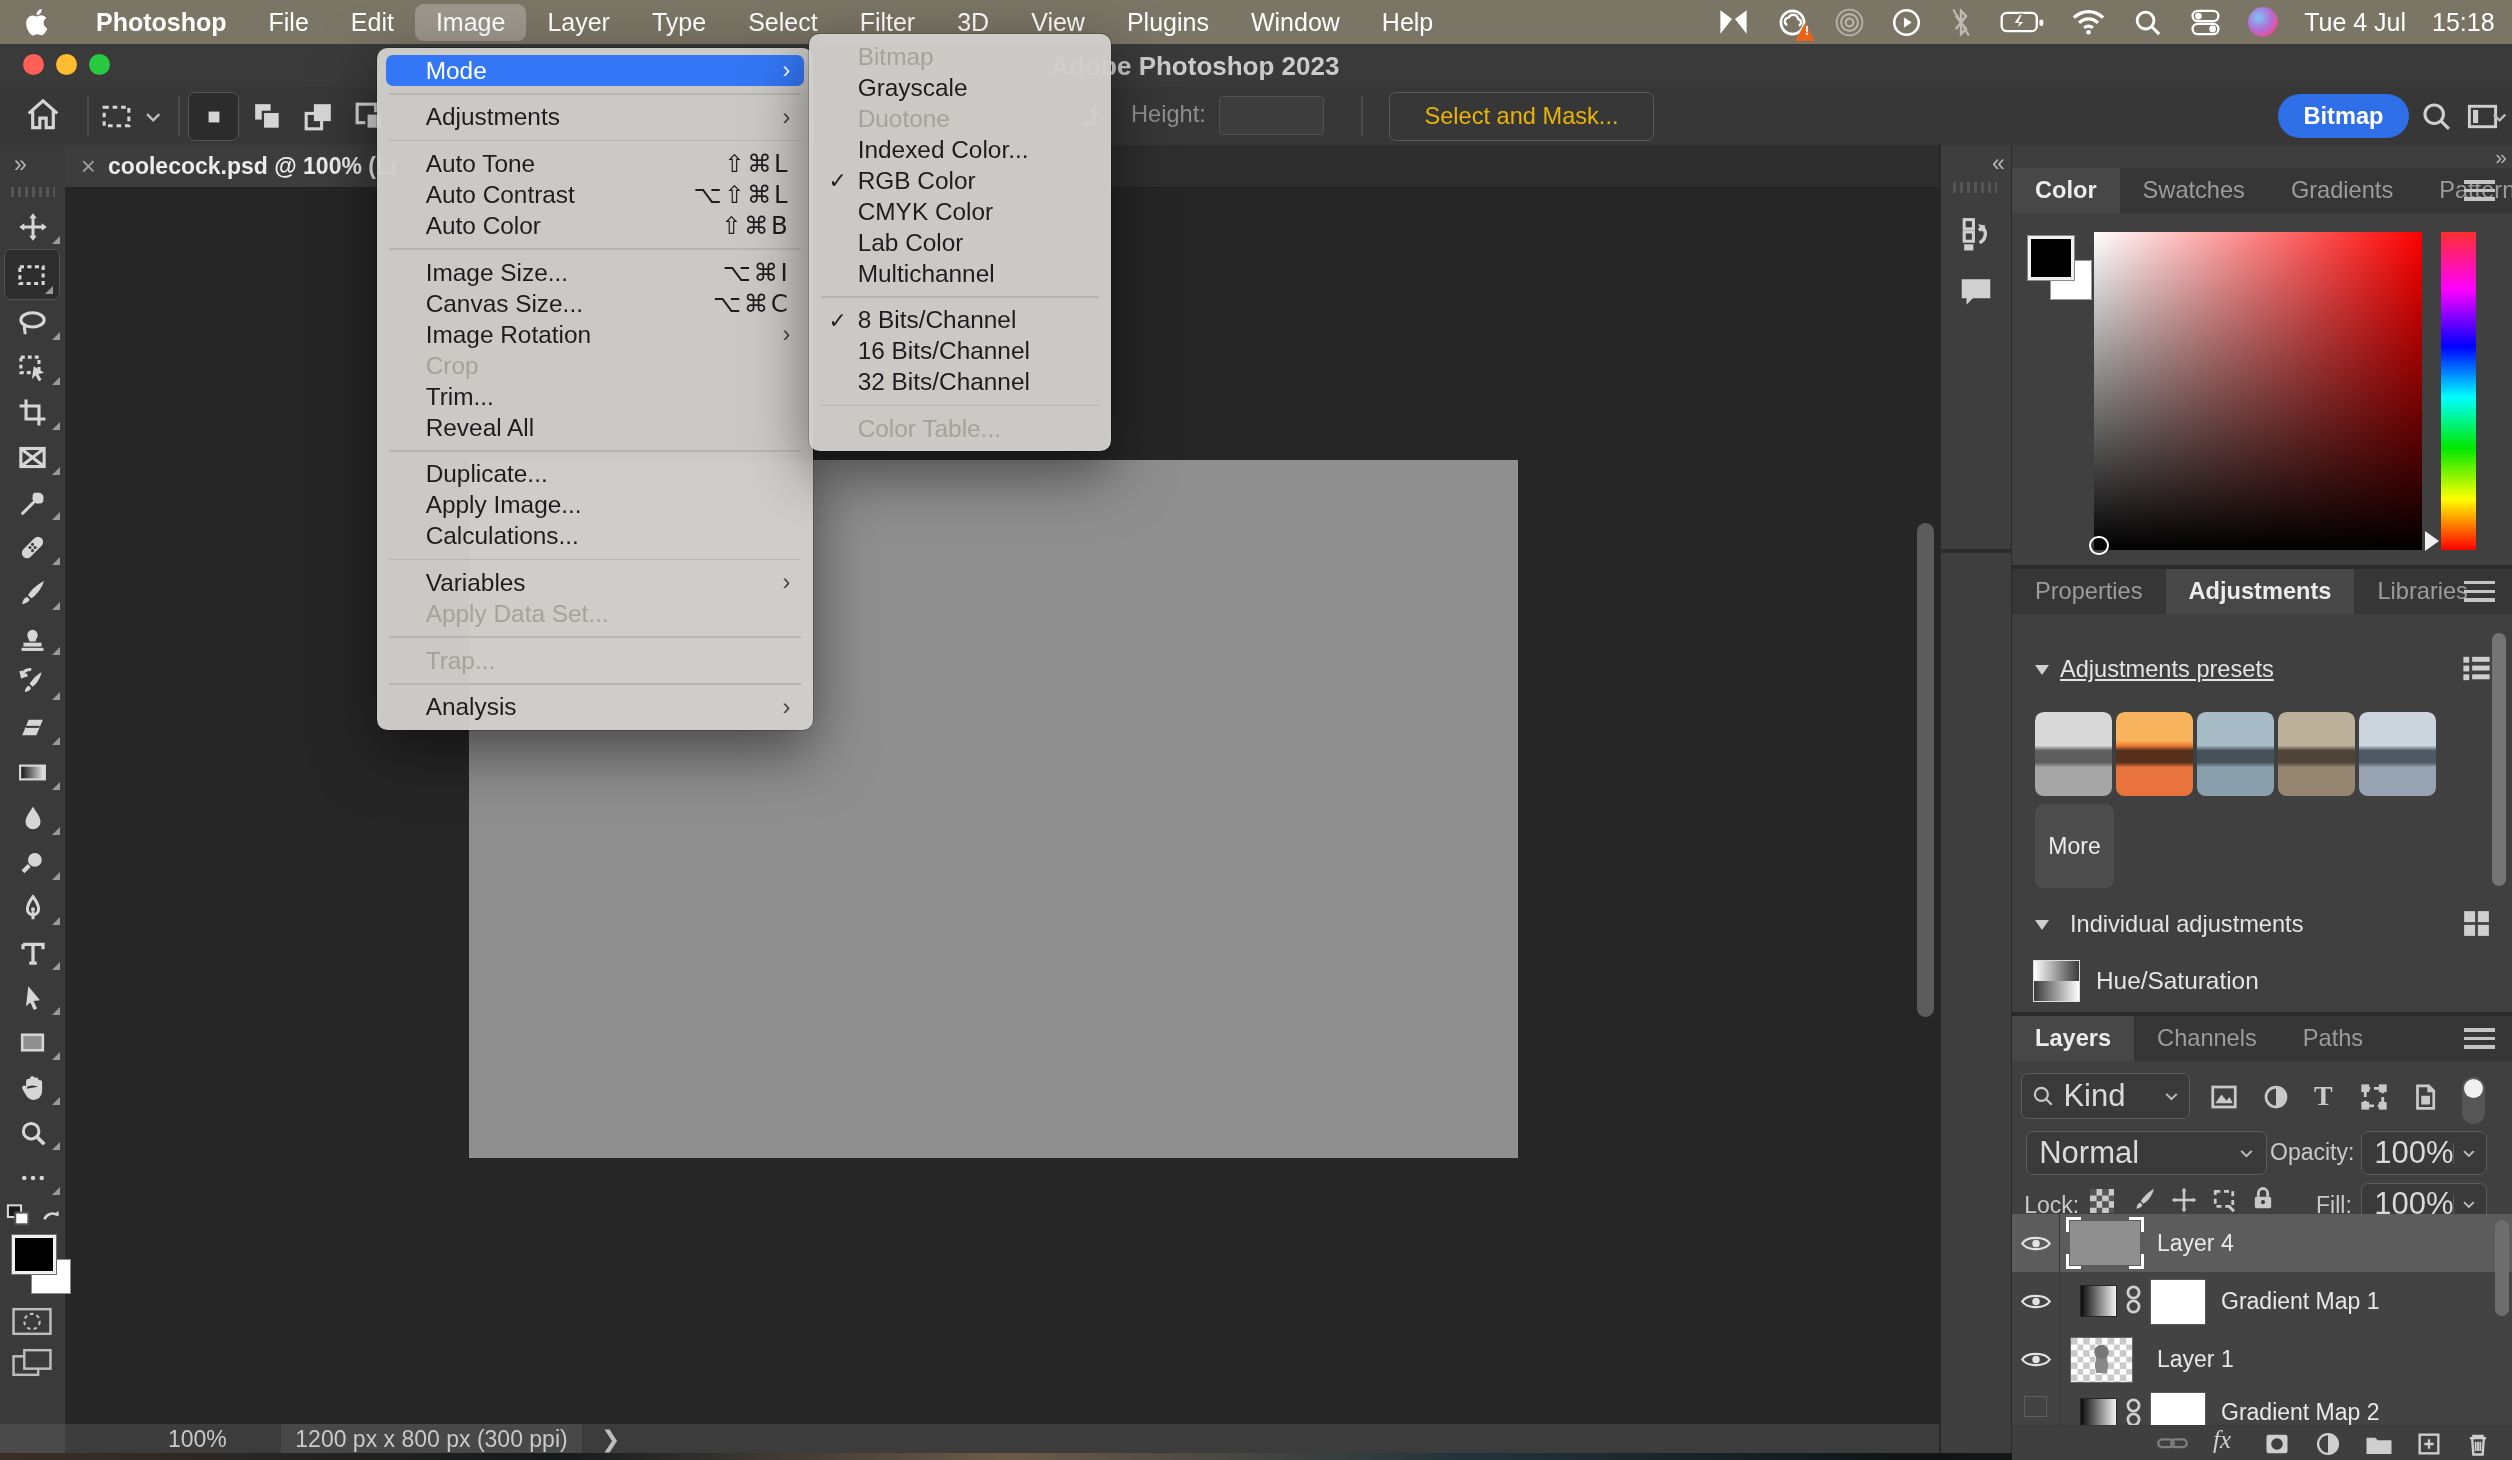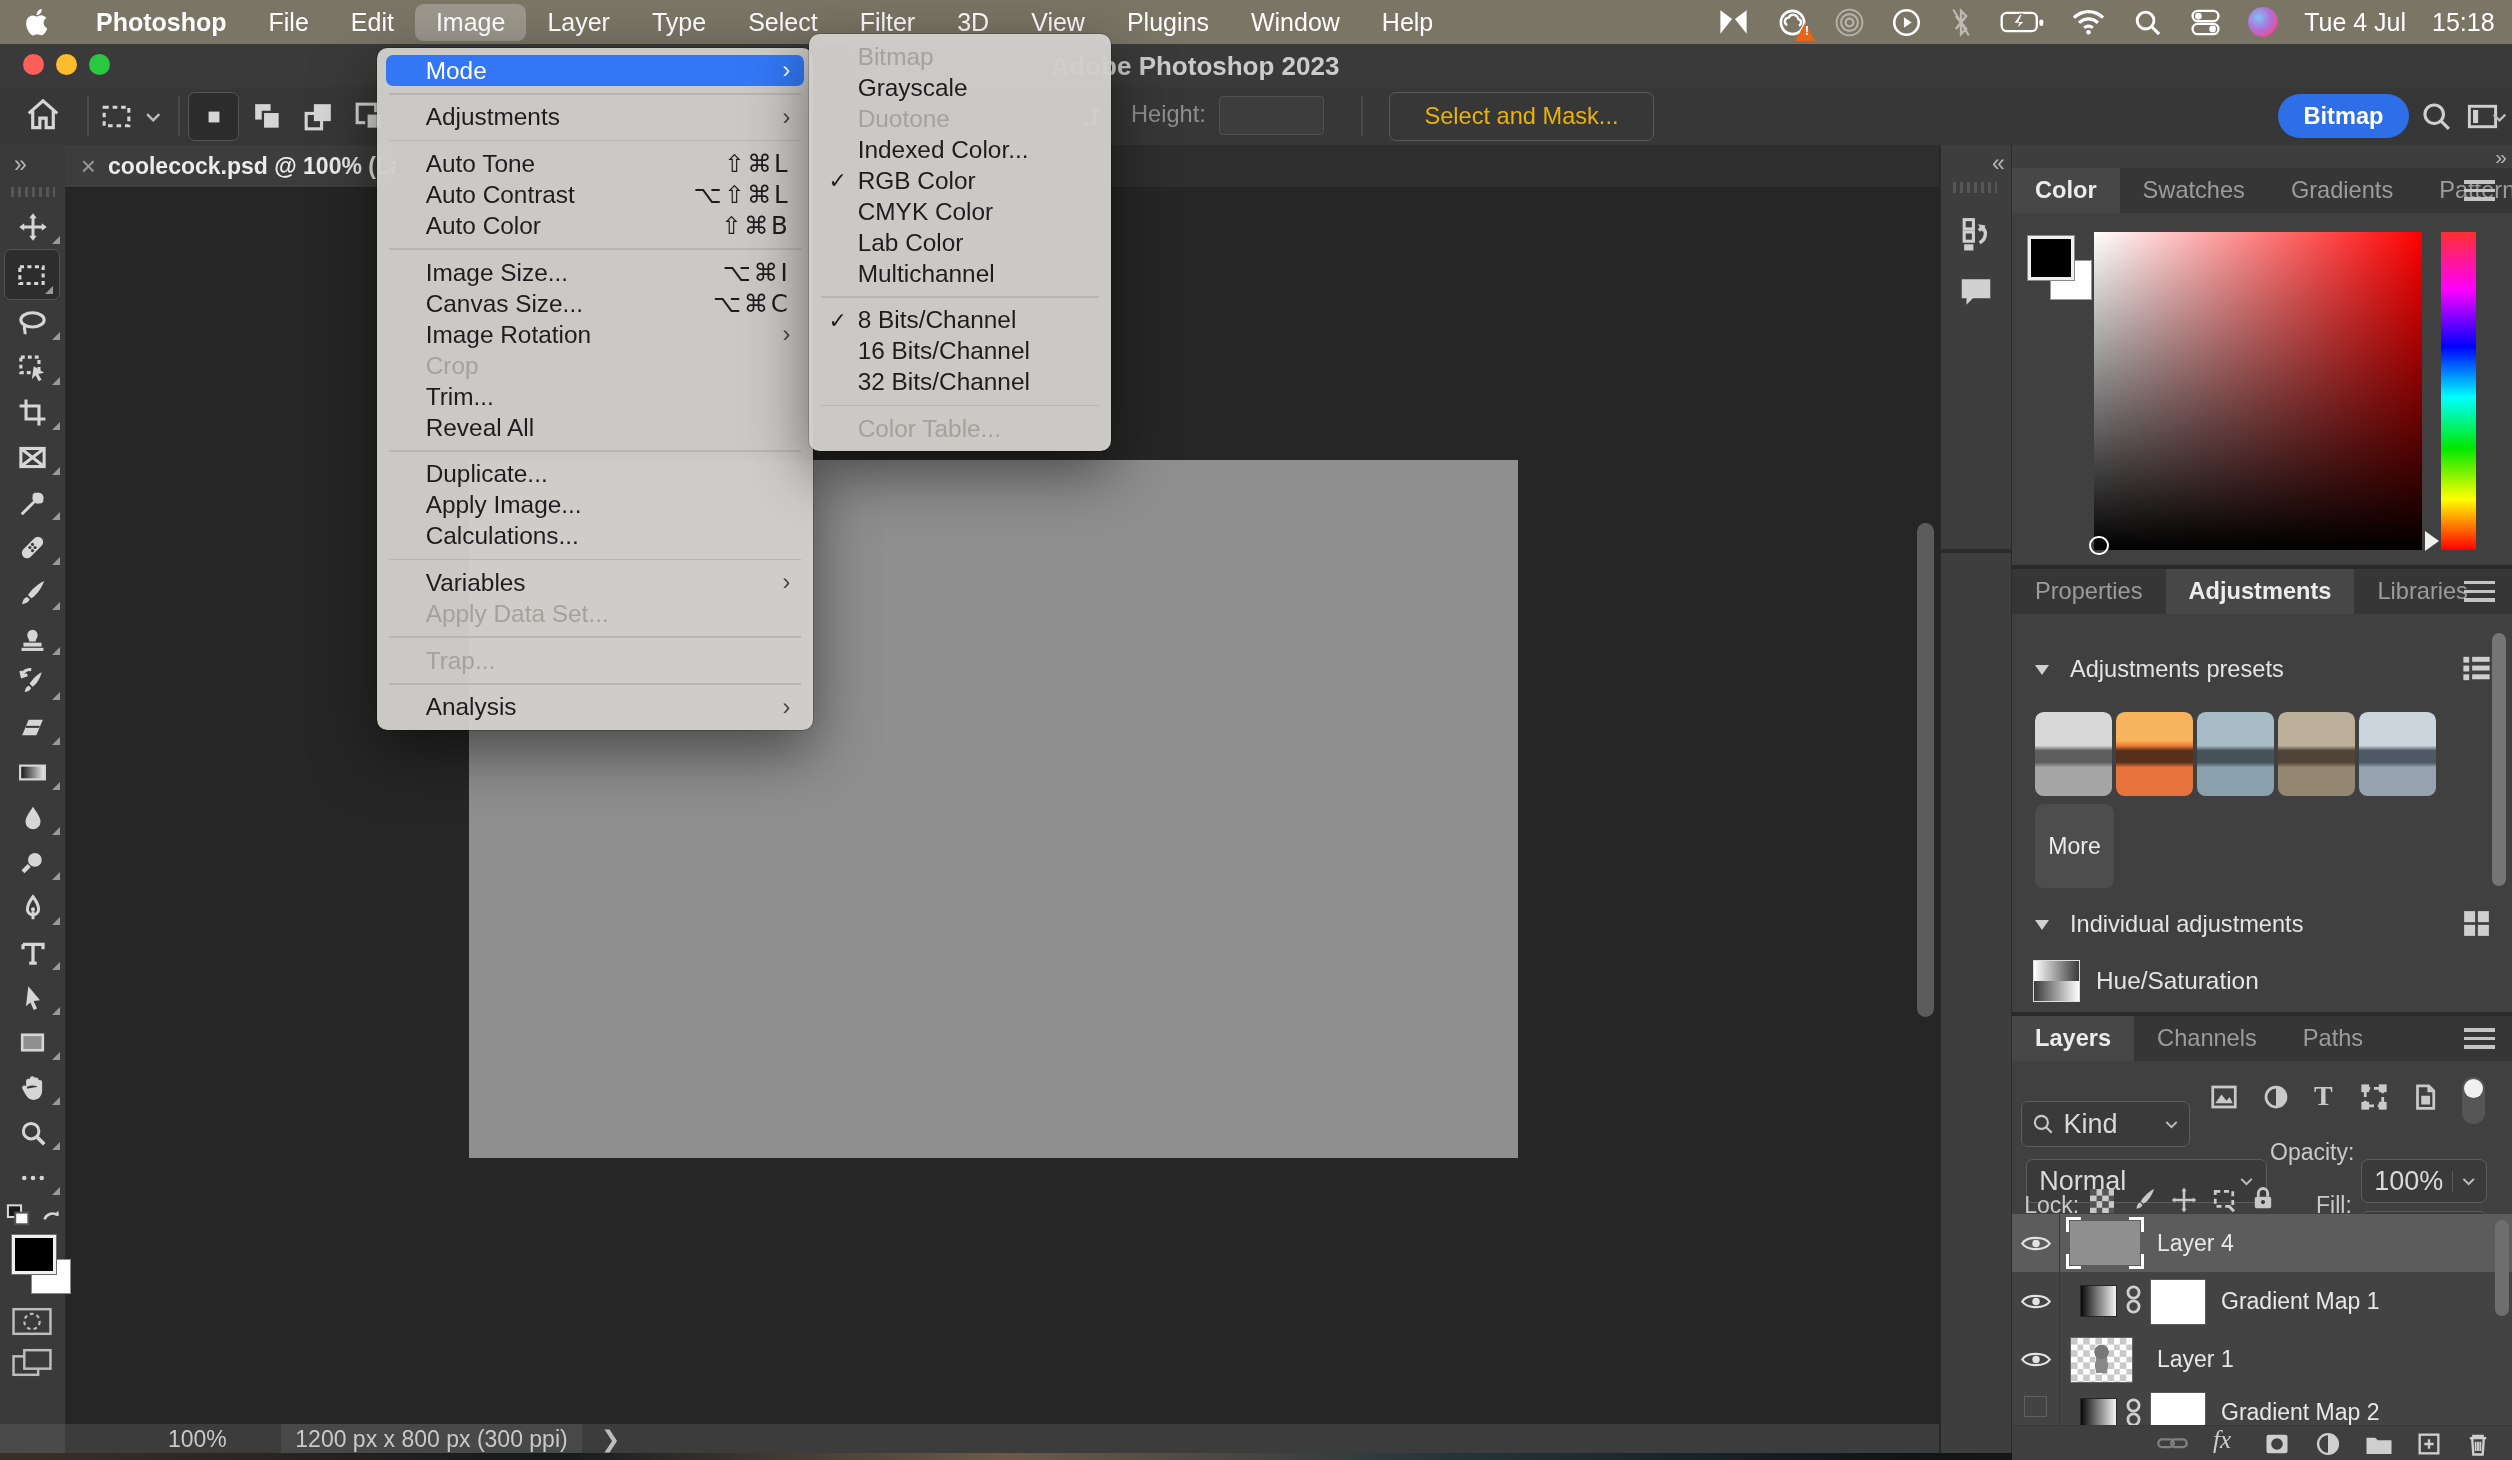--- a/index.html
+++ b/index.html
@@ -57,21 +57,21 @@
   #dockstrip{left:1940px;top:145px;width:70px;height:1308px;background:#3e3e3e;border-left:1.7px solid #2b2b2b;border-right:1.7px solid #2b2b2b;}
   #rightdock{left:2012px;top:145px;width:501px;height:1315px;background:#404040;}
   .ptabs{position:absolute;left:0;width:501px;height:45px;background:#363636;display:flex;}
   .ptab{padding:0 23px;height:45px;line-height:45px;font-size:23.6px;color:#9c9c9c;white-space:nowrap;}
   .ptab.on{background:#474747;color:#ececec;font-weight:bold;}
   .hamb{position:absolute;width:31px;height:21px;background:repeating-linear-gradient(180deg,#c4c4c4 0 3.5px,transparent 3.5px 8.7px);}
   .hdrlbl{position:absolute;color:#e4e4e4;font-size:23.6px;}
   .chev{width:0;height:0;border-left:7.9px solid transparent;border-right:7.9px solid transparent;border-top:10.5px solid #d0d0d0;display:inline-block;}
   .thumb{position:absolute;width:77px;height:84px;border-radius:8.7px;}
   .secdiv{position:absolute;left:0;width:501px;height:3.5px;background:#2a2a2a;}
-  .ctl{position:absolute;background:#3a3a3a;border:1.7px solid #5c5c5c;border-radius:7px;color:#dadada;font-size:27px;display:flex;align-items:center;margin-top:28px;}
+  .ctl{position:absolute;background:#3a3a3a;border:1.7px solid #5c5c5c;border-radius:7px;color:#dadada;font-size:31px;display:flex;align-items:center;}
   .lrow{position:absolute;left:0;width:501px;background:#434343;border-bottom:1.7px solid #393939;}
   .lrow.sel{background:#5c5c5c;}
   .eyebox{position:absolute;left:0;top:0;bottom:0;width:47px;border-right:1.7px solid #383838;display:flex;align-items:center;justify-content:center;}
   .lname{position:absolute;color:#e8e8e8;font-size:23px;}
   .checker{background-image:conic-gradient(#fff 25%,#c9c9c9 0 50%,#fff 0 75%,#c9c9c9 0);background-size:12.2px 12.2px;}
   .pico svg{stroke:#c9c9c9;fill:none;stroke-width:2.2;}
   .gradmini{width:35px;height:30px;background:linear-gradient(90deg,#0a0a0a,#f4f4f4);border:1.7px solid #262626;}
   .maskmini{width:54px;height:44px;background:#fff;border:1.7px solid #5a5a5a;}
   .cbr{position:absolute;width:12.2px;height:12.2px;}
 </style>
@@ -400,21 +400,21 @@
 
     <div class="secdiv" style="top:420px;"></div>
 
     <div class="ptabs" style="top:424px;">
       <div class="ptab">Properties</div>
       <div class="ptab on">Adjustments</div>
       <div class="ptab">Libraries</div>
     </div>
     <div class="hamb" style="left:452px;top:436px;"></div>
     <span class="chev" style="position:absolute;left:23px;top:520px;"></span>
-    <div class="hdrlbl" style="left:58px;top:511px;">Adjustments presets</div>
+    <div class="hdrlbl" style="left:48px;top:511px;text-decoration:underline;">Adjustments presets</div>
     <svg class="abs" style="left:447px;top:506px;" width="35" height="35" viewBox="0 0 24 24">
         <rect x="3" y="4" width="4" height="4" fill="#cfcfcf"></rect>
         <rect x="9" y="4" width="12" height="3.4" fill="#cfcfcf"></rect>
         <rect x="3" y="10" width="4" height="4" fill="#cfcfcf"></rect>
         <rect x="9" y="10" width="12" height="3.4" fill="#cfcfcf"></rect>
         <rect x="3" y="16" width="4" height="4" fill="#cfcfcf"></rect>
         <rect x="9" y="16" width="12" height="3.4" fill="#cfcfcf"></rect>
       </svg>
     <div class="thumb" style="left:23px;top:567px;background:linear-gradient(180deg,#d8d8d8 0 40%,#5e5e5e 46% 60%,#a6a6a6 66% 100%);"></div>
     <div class="thumb" style="left:104px;top:567px;background:linear-gradient(180deg,#f7b45c 0 34%,#ef7d33 40%,#57301c 46% 60%,#e8733c 66% 100%);"></div>

